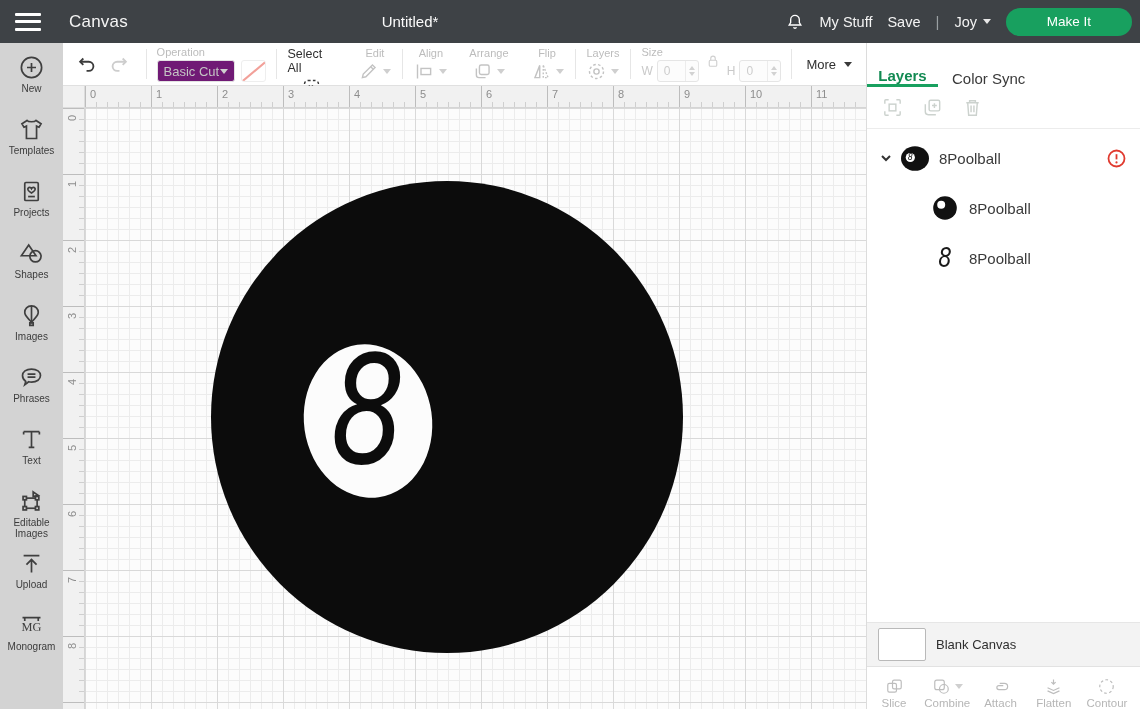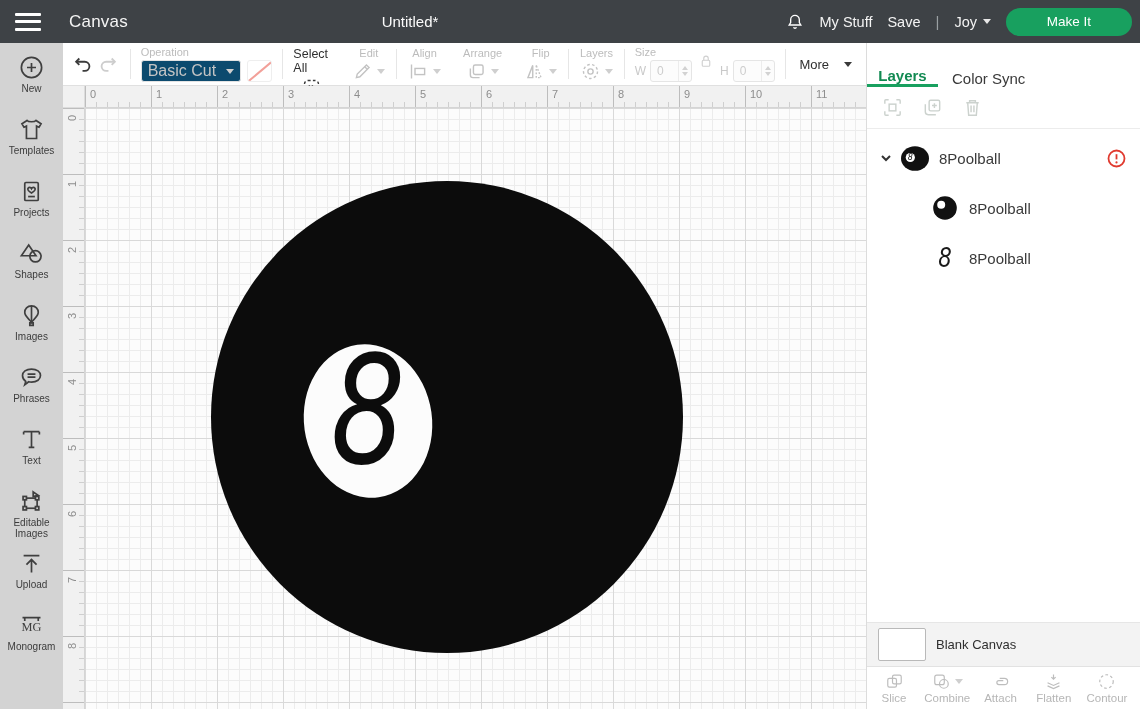--- a/index.html
+++ b/index.html
@@ -41,40 +41,40 @@
     position:absolute; left:63px; top:43px; width:803px; height:43px;
     background:#fff; border-bottom:1px solid #e0e0e0; display:flex; align-items:stretch;
   }
   .tb-sep { width:1px; background:#e6e6e6; margin:6px 0; }
   .tb-iconbtn { display:flex; align-items:center; justify-content:center; width:34px; cursor:pointer; }
   .tb-iconbtn svg { width:22px; height:22px; fill:none; stroke-width:2; }
   .tb-group { display:flex; flex-direction:column; align-items:flex-start; padding:3px 10px 0 10px; }
   .tb-grouplabel { font-size:11px; color:#bcbcbc; }
   .tb-grouplabel.dark { color:#2f2f2f; font-size:12.5px; }
   .tb-controls { display:flex; align-items:center; gap:6px; margin-top:2px; }
-  .op-select { width:100px; height:22px; border:1px solid #e3e3e3; border-radius:3px; background:#0c4a6e;
-    display:flex; align-items:center; justify-content:space-between; padding:0 6px; font-size:16px; color:#c4c4c4; cursor:pointer;}
+  .op-select { width:78px; height:22px; border:1px solid #e3e3e3; border-radius:3px; background:#701a75;
+    display:flex; align-items:center; justify-content:space-between; padding:0 6px; font-size:13px; color:#c4c4c4; cursor:pointer;}
   .caret { width:0; height:0; border-left:4px solid transparent; border-right:4px solid transparent; border-top:5px solid #cfcfcf; }
   .caret.dark{ border-top-color:#3a3a3a; }
   .op-swatch { width:25px; height:22px; border:1px solid #eee; border-radius:3px; position:relative; overflow:hidden; cursor:pointer; background:#fff;}
   .op-swatch::after { content:""; position:absolute; left:-4px; right:-4px; top:50%; height:2px; background:#f2a099; transform:rotate(-40deg); }
   .tb-stack { display:flex; flex-direction:column; align-items:center; padding:4px 11px 0 11px; cursor:pointer; }
   .tb-stack .ico-row { display:flex; align-items:center; gap:4px; margin-top:2px; }
   .tb-stack svg { width:21px; height:21px; fill:none; stroke:#c3c3c3; stroke-width:1.6; }
   .tb-stack.enabled svg { stroke:#3a3a3a; }
   .sizegrid { display:flex; align-items:center; gap:4px; margin-top:2px; position:relative; }
   .dim-label { font-size:12px; color:#c9c9c9; }
   .dim-box { width:42px; height:22px; border:1px solid #e5e5e5; border-radius:3px; background:#fcfcfc; display:flex; align-items:center; }
   .dim-val { flex:1; font-size:12px; color:#cdcdcd; padding-left:6px; }
   .dim-step { width:13px; height:100%; border-left:1px solid #ececec; display:flex; flex-direction:column; align-items:center; justify-content:center; gap:2px; cursor:pointer;}
   .tri-up { width:0; height:0; border-left:3.5px solid transparent; border-right:3.5px solid transparent; border-bottom:4px solid #d2d2d2; }
   .tri-dn { width:0; height:0; border-left:3.5px solid transparent; border-right:3.5px solid transparent; border-top:4px solid #d2d2d2; }
   .lock-wrap { position:relative; width:20px; height:22px; }
   .lock-wrap svg { position:absolute; left:1px; top:-8px; width:18px; height:18px; stroke:#d0d0d0; fill:none; stroke-width:1.5; }
-  .more-btn { display:flex; align-items:center; gap:15px; padding:0 14px; font-size:13px; color:#2f2f2f; cursor:pointer; }
+  .more-btn { display:flex; align-items:center; gap:8px; padding:0 14px; font-size:13px; color:#2f2f2f; cursor:pointer; }
   
   .canvas-area { position:absolute; left:63px; top:86px; width:803px; height:623px; background:#f1f1f1; }
   .ruler-corner { position:absolute; left:0; top:0; width:22px; height:22px; background:#f1f1f1; border-right:1px solid #dcdcdc; border-bottom:1px solid #dcdcdc; }
   .ruler-h {
     position:absolute; left:22px; top:0; width:781px; height:22px; background:#f1f1f1; border-bottom:1px solid #d5d5d5;
     background-image:
       repeating-linear-gradient(to right, #bdbdbd 0 1px, transparent 1px 66px),
       repeating-linear-gradient(to right, #cfcfcf 0 1px, transparent 1px 11px);
     background-size:100% 100%, 100% 6px; background-position:0 0, 0 16px; background-repeat:no-repeat, no-repeat;
   }
@@ -109,21 +109,21 @@
   .layer-row.group { padding-left:12px; margin-top:4px; }
   .layer-row.child { padding-left:63px; }
   .chev-expand { width:14px; height:14px; margin-right:7px; flex:none; }
   .chev-expand svg { width:14px; height:14px; stroke:#333; stroke-width:2; fill:none; }
   .layer-thumb { width:30px; height:27px; margin-right:9px; flex:none; display:flex; align-items:center; justify-content:center; }
   .layer-name { font-size:15px; color:#3a3a3a; flex:1; }
   .warn { width:19px; height:19px; margin-right:14px; flex:none; }
   .blank-row { flex:none; height:44px; background:#f3f3f3; border-top:1px solid #e6e6e6; display:flex; align-items:center; cursor:pointer;}
   .blank-swatch { width:48px; height:33px; background:#fff; border:1px solid #b9b9b9; border-radius:2px; margin-left:11px; }
   .blank-label { font-size:13px; color:#2f2f2f; margin-left:10px; }
-  .bottom-actions { flex:none; height:43px; background:#fff; border-top:1px solid #e2e2e2; display:flex; align-items:center; justify-content:space-between; padding:0 10px 0 4px;}
+  .bottom-actions { flex:none; height:43px; background:#fff; border-top:1px solid #e2e2e2; display:flex; align-items:flex-end; justify-content:space-between; padding:0 10px 0 4px;}
   .ba-item { display:flex; flex-direction:column; align-items:center; justify-content:center; cursor:pointer; min-width:46px; }
   .ba-item svg { width:21px; height:19px; stroke:#bdbdbd; fill:none; stroke-width:1.5; }
   .ba-label { font-size:11.5px; color:#b6b6b6; margin-top:1px; }
   .ba-ico-row { display:flex; align-items:center; gap:3px; }
 </style>
 </head>
 <body>
 
 <div id="app">
 

